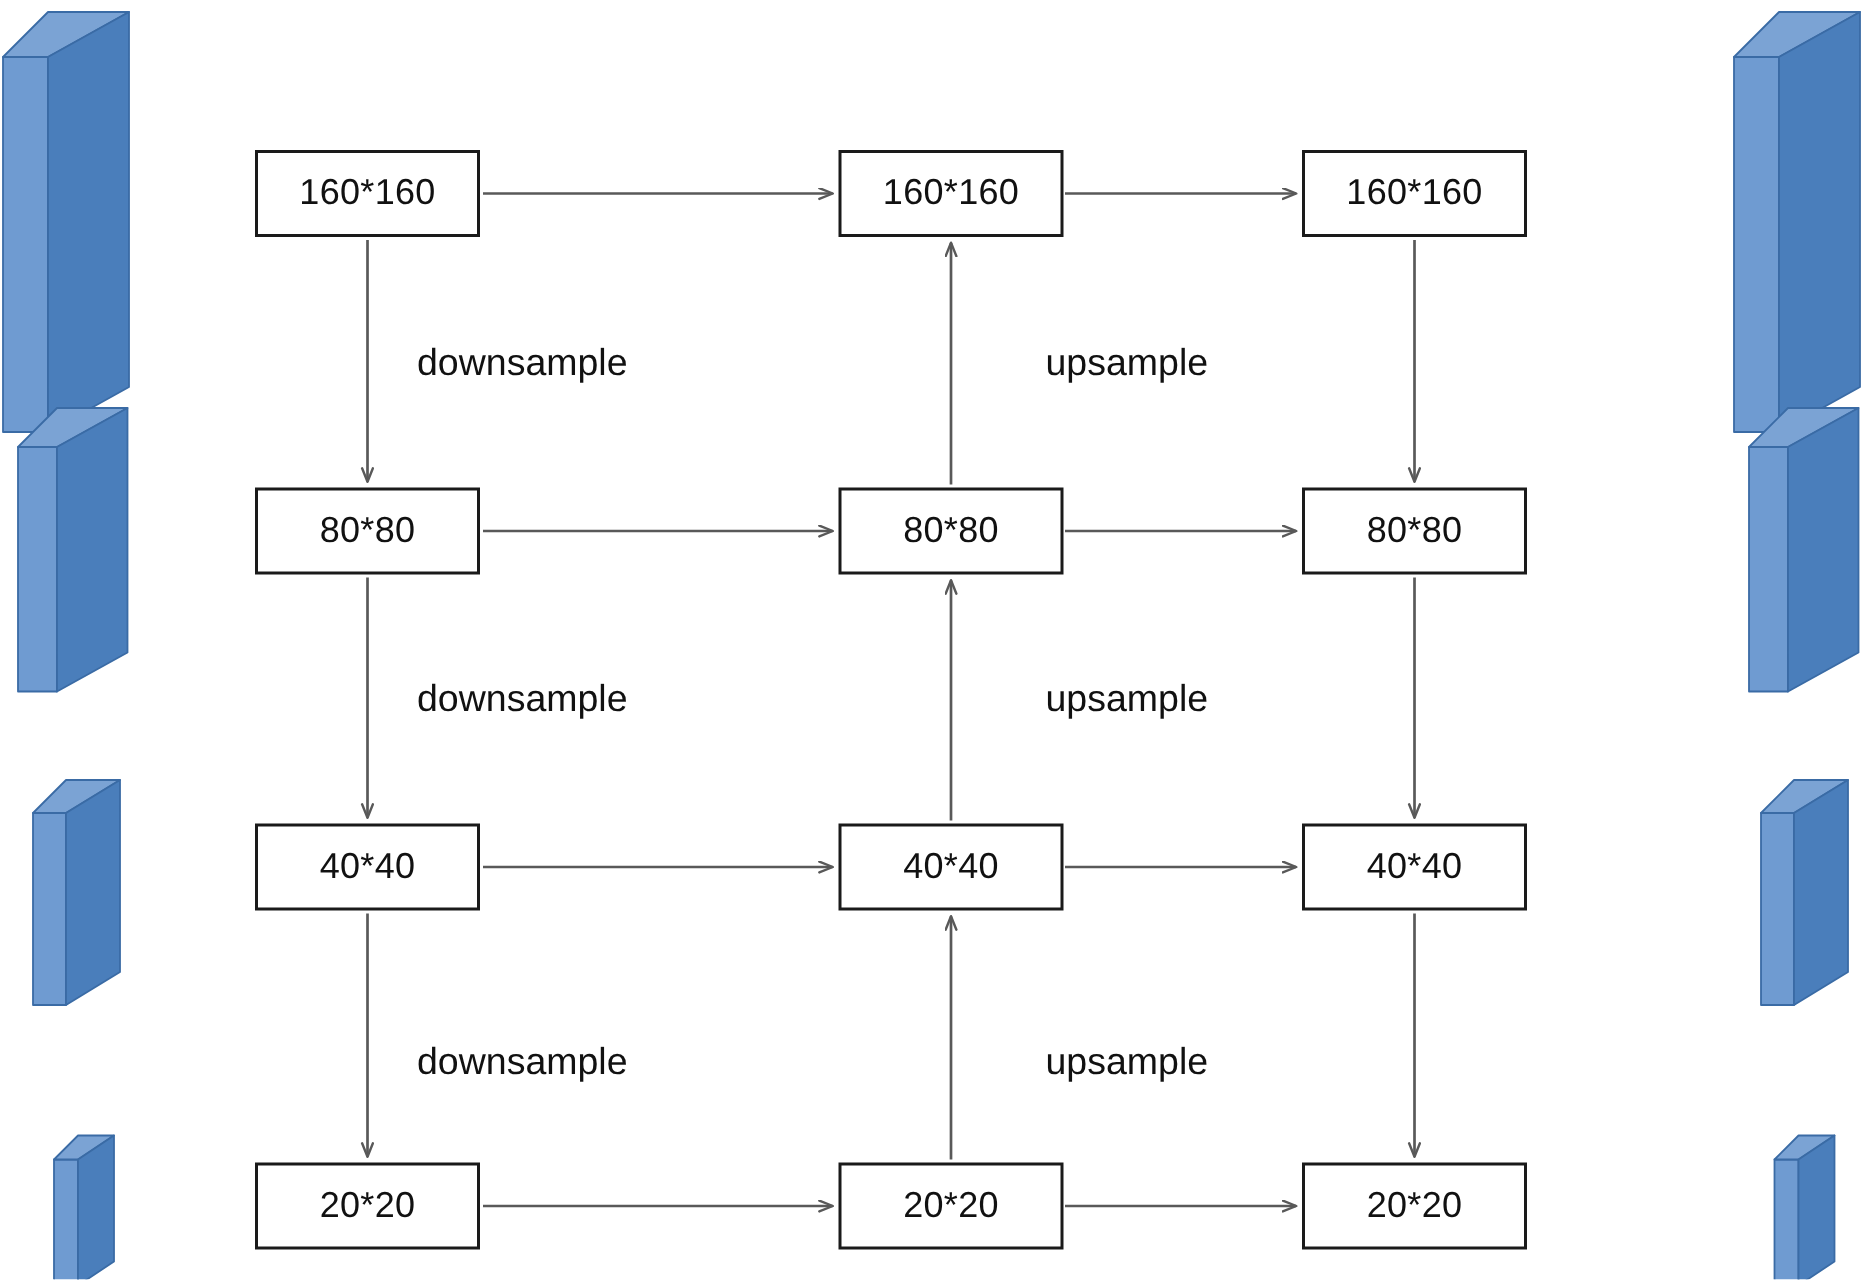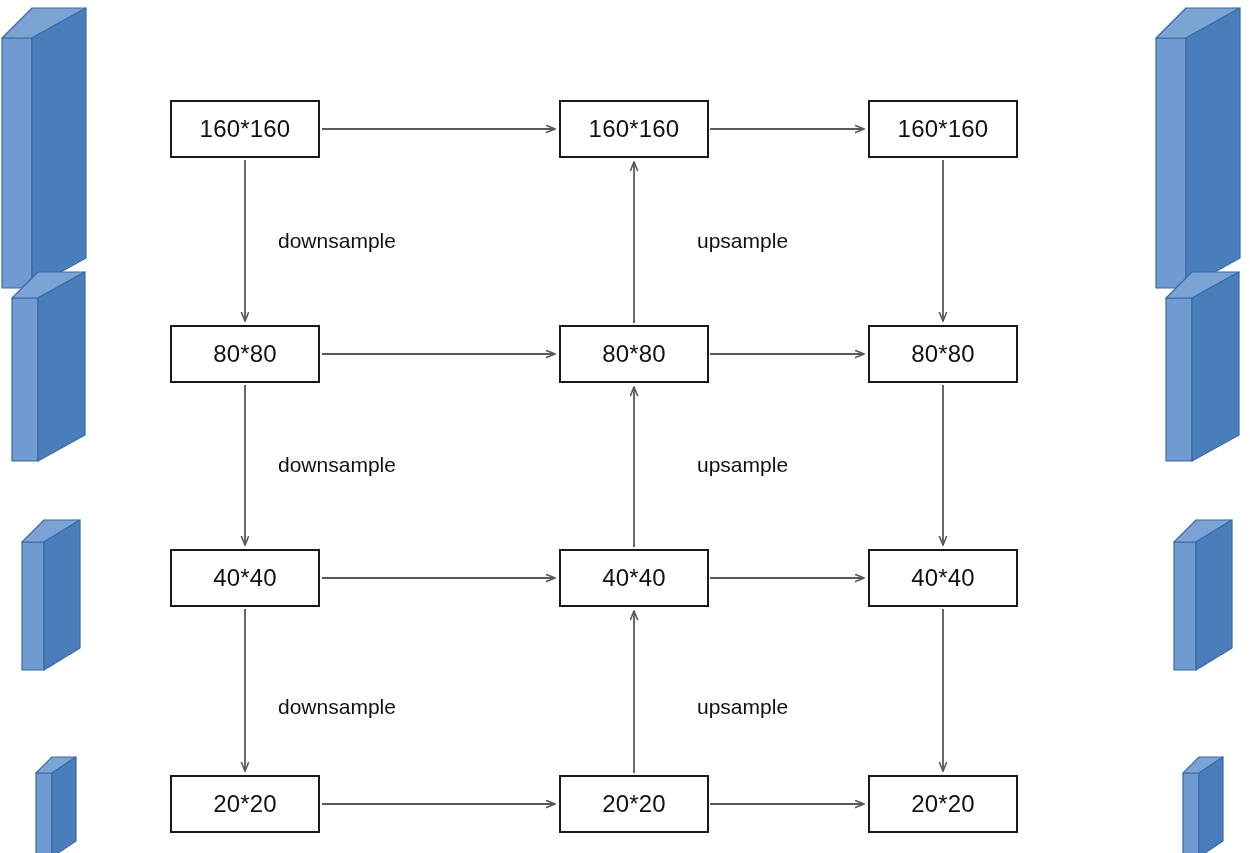--- a/index.html
+++ b/index.html
@@ -33,21 +33,21 @@
     justify-content: center;
     font-family: "Liberation Sans", sans-serif;
     font-size: 24px;
     color: #111111;
     letter-spacing: 0.2px;
     line-height: 1;
   }
   .edge-label {
     position: absolute;
     font-family: "Liberation Sans", sans-serif;
-    font-size: 21px;
+    font-size: 25px;
     color: #111111;
     white-space: nowrap;
     line-height: 1;
   }
   .slab {
     position: absolute;
   }
   .slab svg {
     display: block;
     overflow: visible;

